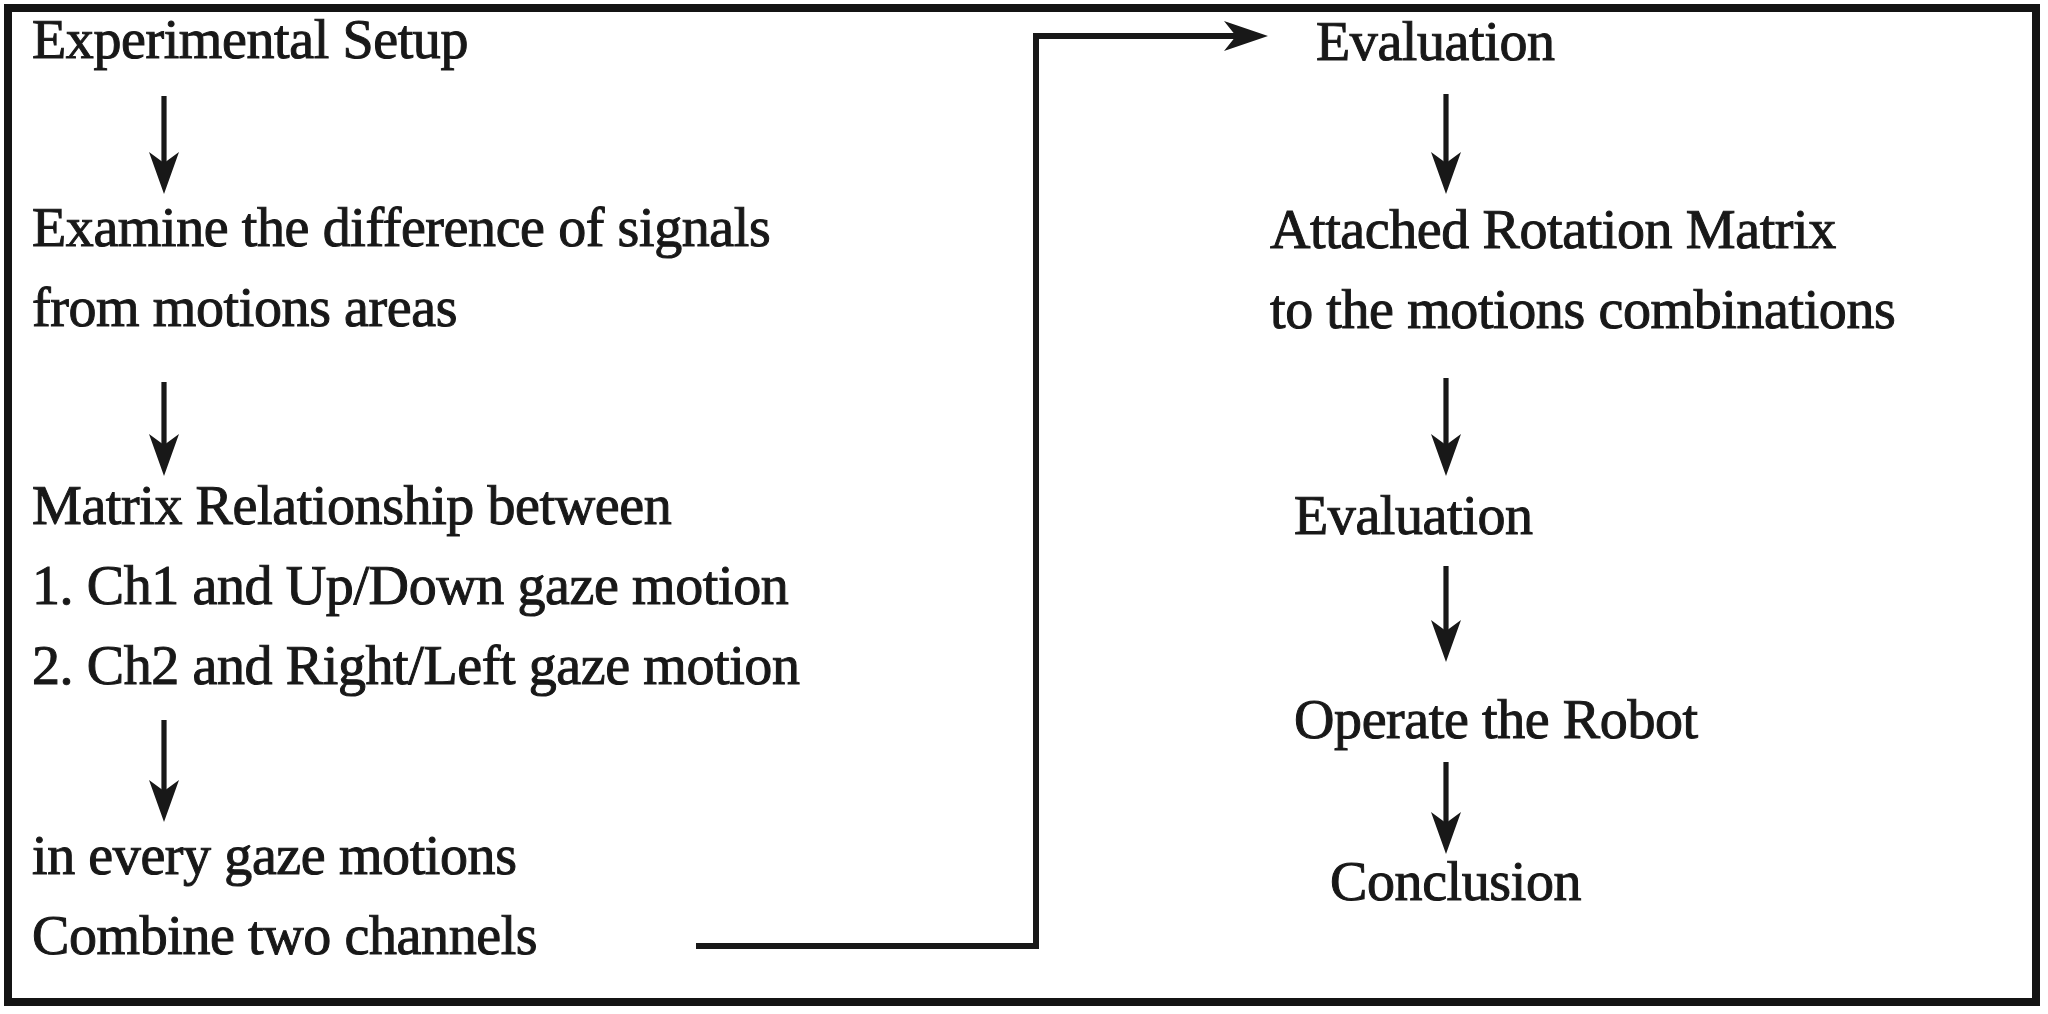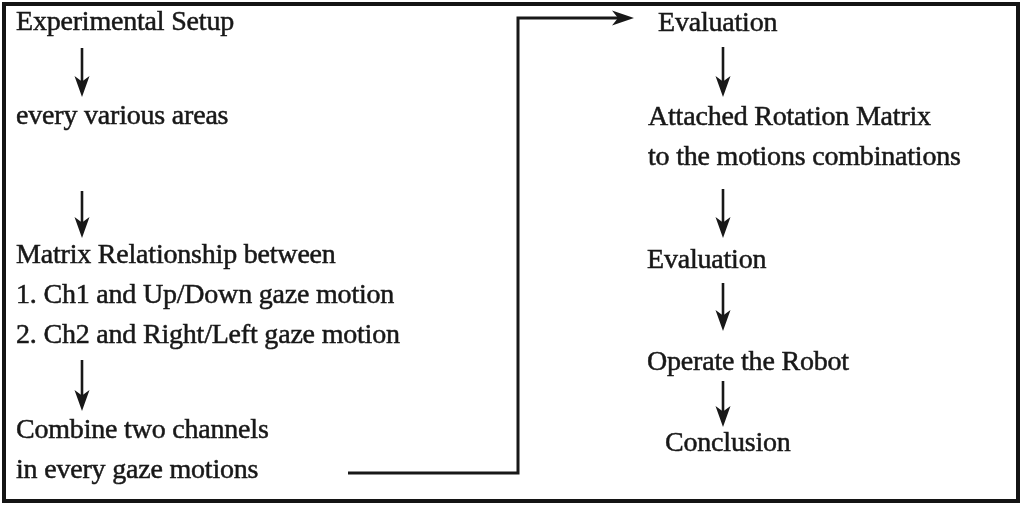--- a/index.html
+++ b/index.html
@@ -59,39 +59,40 @@
 <body>
 
 <div id="page">
   <div class="frame"></div>
 
   <div class="step" style="left:16px; top:1px;">
     <div>Experimental Setup</div>
   </div>
 
   <div class="step" style="left:16px; top:95px;">
-    <div>every various areas</div>
+    <div>Examine the difference of signals</div>
+    <div>from motions areas</div>
   </div>
 
   <div class="step" style="left:16px; top:234px;">
     <div>Matrix Relationship between</div>
     <div>1. Ch1 and Up/Down gaze motion</div>
     <div>2. Ch2 and Right/Left gaze motion</div>
   </div>
 
   <div class="step" style="left:16px; top:409px;">
+    <div>in every gaze motions</div>
     <div>Combine two channels</div>
-    <div>in every gaze motions</div>
   </div>
 
   <div class="step" style="left:658px; top:2px;">
     <div>Evaluation</div>
   </div>
 
-  <div class="step" style="left:648px; top:96px;">
+  <div class="step" style="left:635px; top:96px;">
     <div>Attached Rotation Matrix</div>
     <div>to the motions combinations</div>
   </div>
 
   <div class="step" style="left:647px; top:239px;">
     <div>Evaluation</div>
   </div>
 
   <div class="step" style="left:647px; top:331px;margin-top:10px;">
     <div>Operate the Robot</div>

